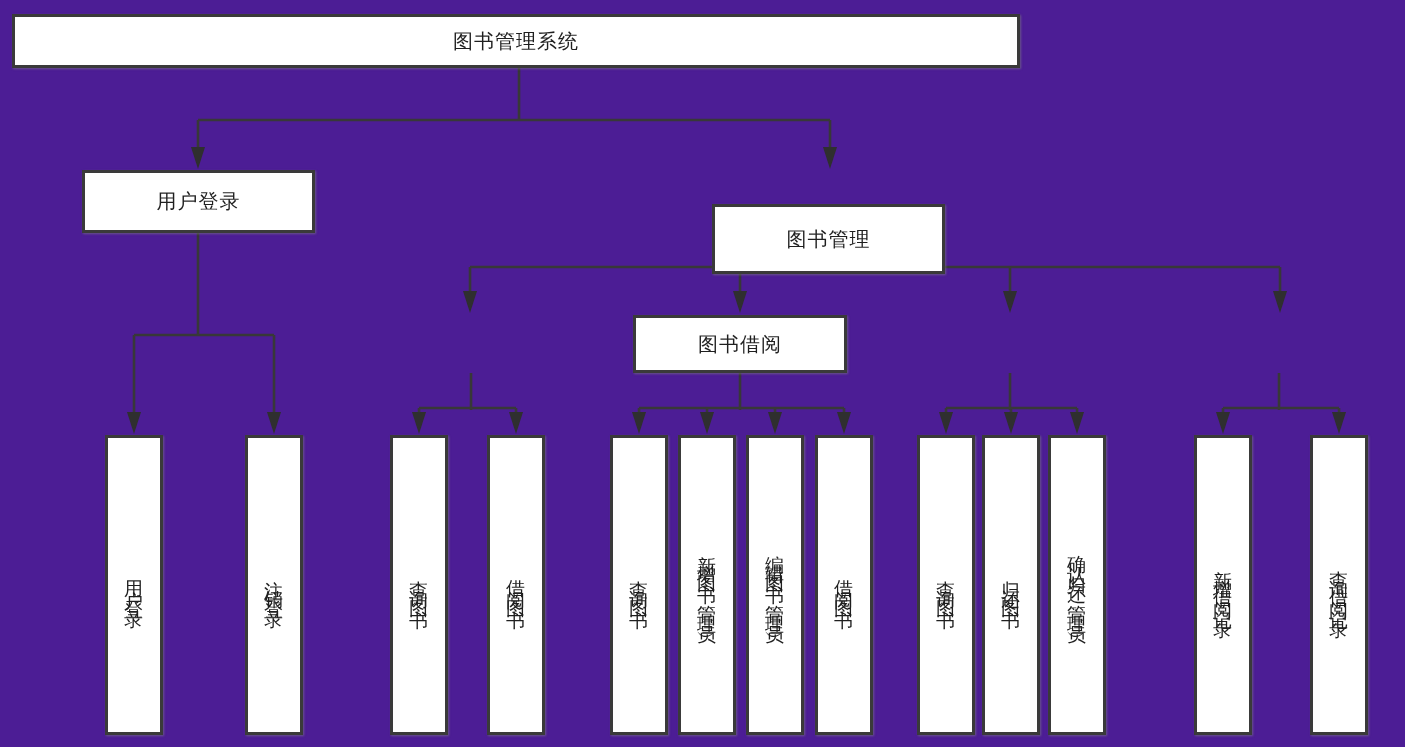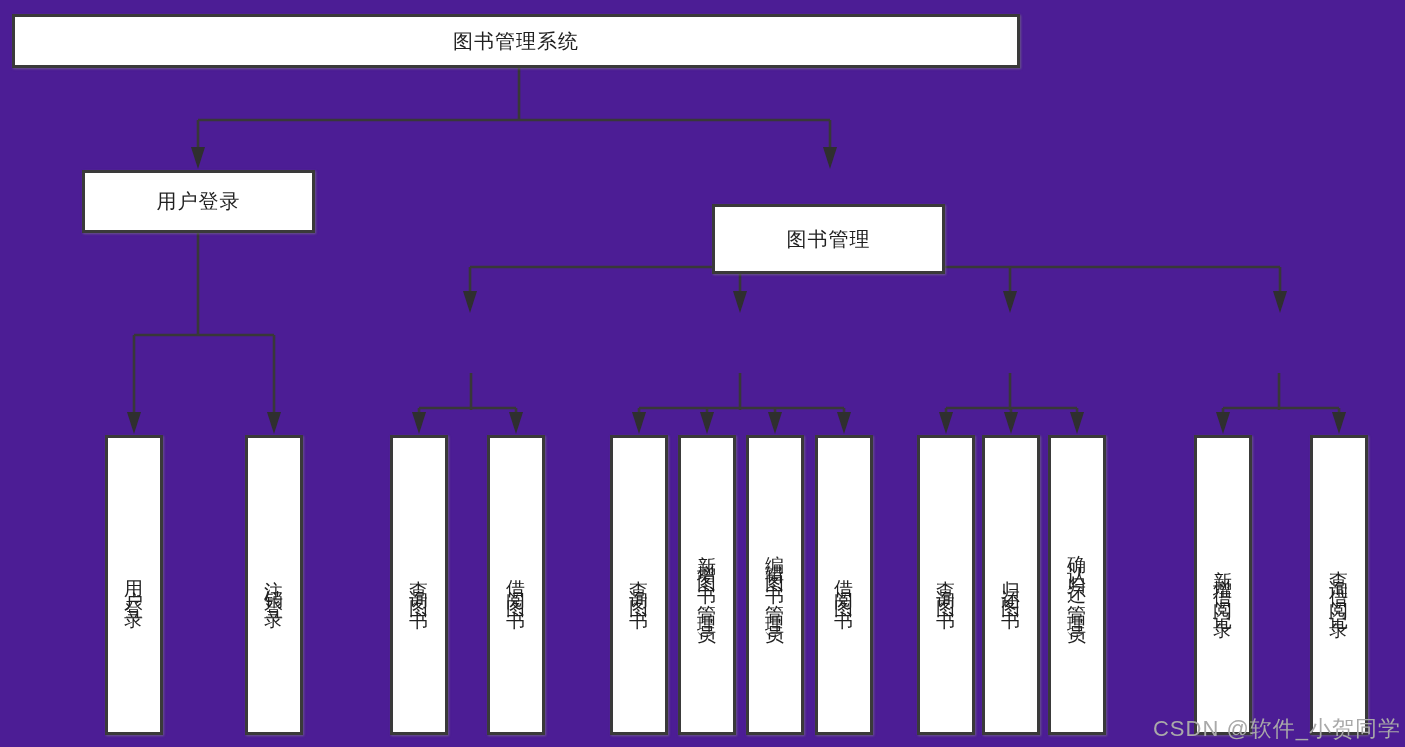--- a/index.html
+++ b/index.html
@@ -99,34 +99,34 @@
     <polygon points="1070,412 1084,412 1077,434"></polygon>
     <polygon points="1216,412 1230,412 1223,434"></polygon>
     <polygon points="1332,412 1346,412 1339,434"></polygon>
   </svg>
 
   <div class="node hbox" style="left:12px; top:14px; width:1008px; height:54px;">图书管理系统</div>
 
   <div class="node hbox" style="left:82px; top:170px; width:233px; height:63px;">用户登录</div>
   <div class="node hbox" style="left:712px; top:180px; width:233px; height:70px;margin-top:24px;">图书管理</div>
 
+  <div class="node hbox" style="left:633px; top:315px; width:214px; height:58px;">图书借阅</div>
 
   <div class="node vbox" style="left:105px; top:435px; width:58px; height:300px;">用户登录</div>
   <div class="node vbox" style="left:245px; top:435px; width:58px; height:300px;">注销登录</div>
 
   <div class="node vbox" style="left:390px; top:435px; width:58px; height:300px;">查询图书</div>
   <div class="node vbox" style="left:487px; top:435px; width:58px; height:300px;">借阅图书</div>
 
   <div class="node vbox" style="left:610px; top:435px; width:58px; height:300px;">查询图书</div>
   <div class="node vbox" style="left:678px; top:435px; width:58px; height:300px;">新增图书（管理员）</div>
   <div class="node vbox" style="left:746px; top:435px; width:58px; height:300px;">编辑图书（管理员）</div>
   <div class="node vbox" style="left:815px; top:435px; width:58px; height:300px;">借阅图书</div>
 
   <div class="node vbox" style="left:917px; top:435px; width:58px; height:300px;">查询图书</div>
   <div class="node vbox" style="left:982px; top:435px; width:58px; height:300px;">归还图书</div>
   <div class="node vbox" style="left:1048px; top:435px; width:58px; height:300px;">确认归还（管理员）</div>
 
   <div class="node vbox" style="left:1194px; top:435px; width:58px; height:300px;">新增借阅记录</div>
   <div class="node vbox" style="left:1310px; top:435px; width:58px; height:300px;">查询借阅记录</div>
 
-  <div class="watermark">CSDN @软件_小贺同学</div>
 
 </div>
 
 </body></html>

